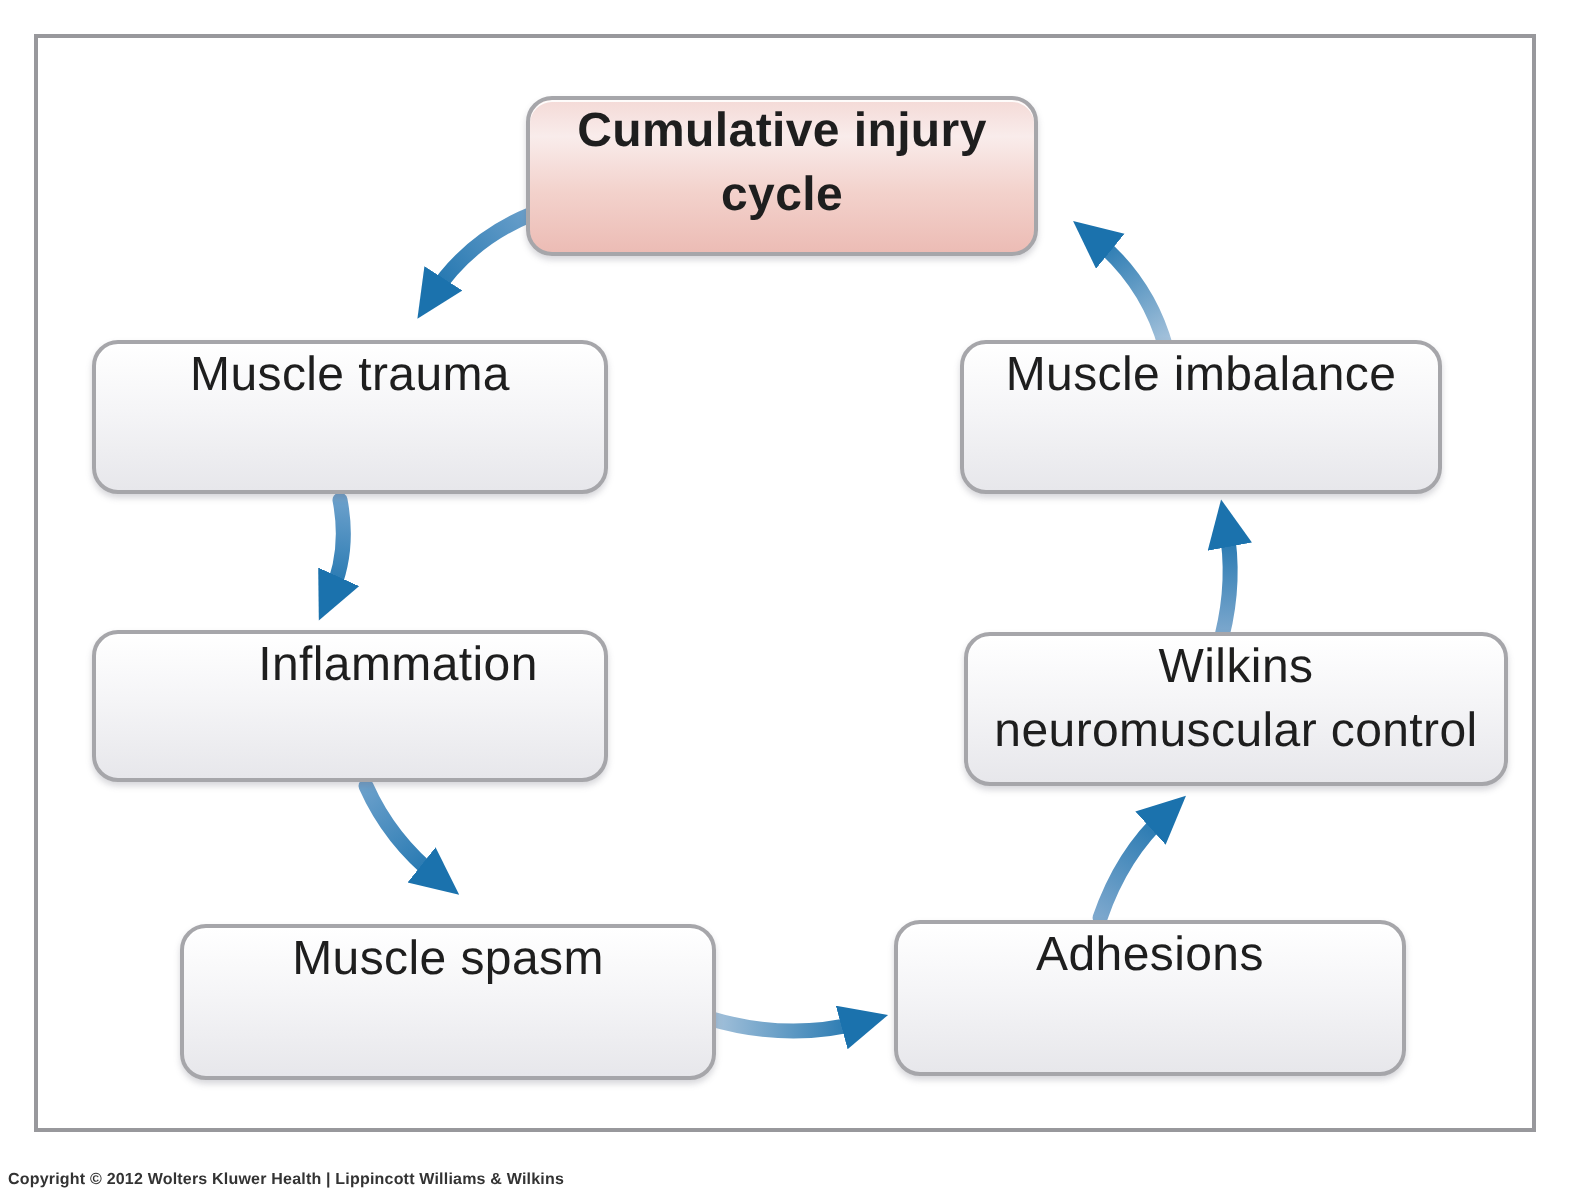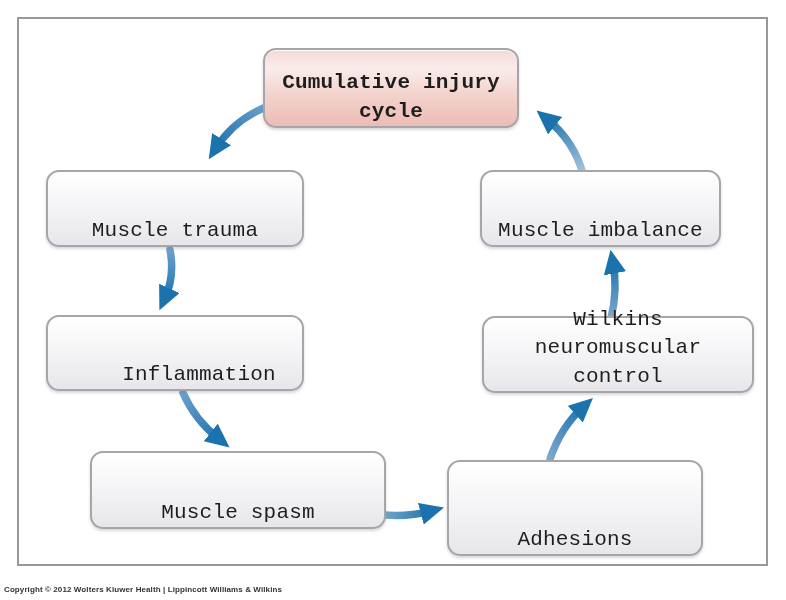--- a/index.html
+++ b/index.html
@@ -10,33 +10,33 @@
   #frame{
     position:absolute;left:17px;top:17px;width:751px;height:549px;
     box-sizing:border-box;border:2px solid #98989c;background:#ffffff;
   }
   #arrows{position:absolute;left:0;top:0;z-index:1;pointer-events:none;}
   .node{
     position:absolute;z-index:2;box-sizing:border-box;
     border:2px solid #a6a6aa;border-radius:13px;
     background:linear-gradient(180deg,#ffffff 0%,#f5f5f7 45%,#e7e7eb 100%);
     box-shadow:0 2px 3px rgba(110,110,125,0.28), inset 0 1px 0 rgba(255,255,255,0.9);
-    display:flex;align-items:flex-end;justify-content:center;
-    font-size:21px;color:#1e1e1e;text-align:center;letter-spacing:0.2px;font-family:Liberation Mono, monospace;
+    display:flex;align-items:flex-start;justify-content:center;
+    font-size:24px;color:#1e1e1e;text-align:center;letter-spacing:0.2px;
   }
   .node .label{white-space:pre-line;line-height:1.35;}
   .node.highlight{
     background:linear-gradient(180deg,#f4dad7 0%,#f9eceb 24%,#f3d2cc 60%,#ecbcb5 100%);
     font-weight:bold;
   }
   #n-cumulative{left:263px;top:48px;width:256px;height:80px;}
   #n-tissue    {left:46px; top:170px;width:258px;height:77px;}
   #n-inflam    {left:46px; top:315px;width:258px;height:76px;padding-left:48px;}
-  #n-spasm     {left:90px; top:451px;width:296px;height:78px;}
-  #n-adhesions {left:447px;top:460px;width:256px;height:96px;}
+  #n-spasm     {left:90px; top:462px;width:268px;height:78px;}
+  #n-adhesions {left:447px;top:460px;width:256px;height:78px;}
   #n-altered   {left:482px;top:316px;width:272px;height:77px;}
   #n-imbalance {left:480px;top:170px;width:241px;height:77px;}
   #copyright{
     position:absolute;left:4px;top:585px;z-index:2;
     font-size:8px;font-weight:bold;color:#333333;letter-spacing:0.1px;
   }
 </style>
 </head>
 <body>
 

